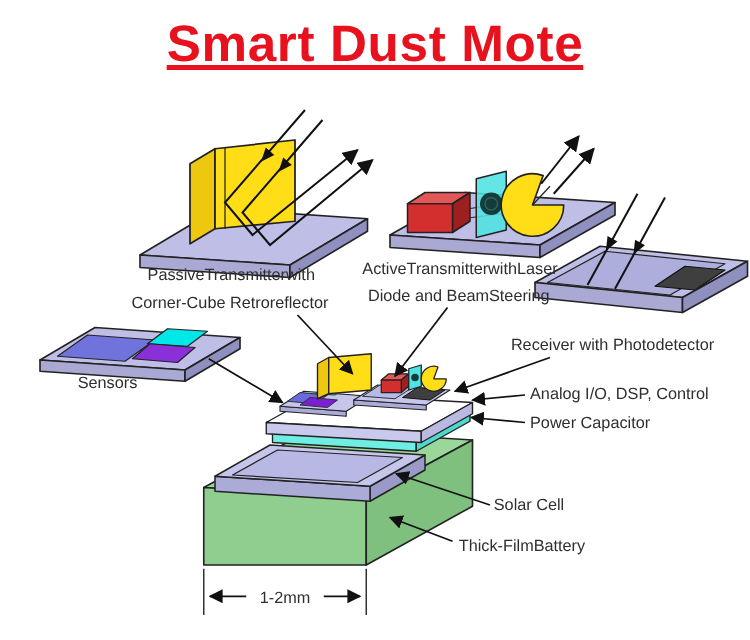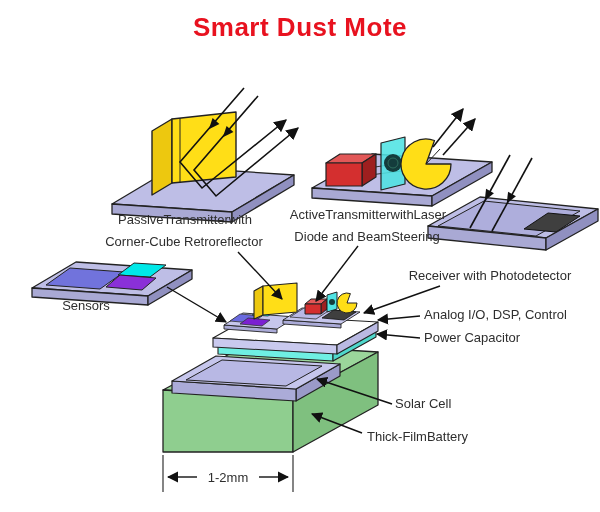--- a/index.html
+++ b/index.html
@@ -1,19 +1,19 @@
 <!DOCTYPE html>
 <html><head>
 <meta charset="utf-8">
 <style>
   html,body{margin:0;padding:0;background:#ffffff;}
   #stage{position:relative;width:600px;height:512px;background:#ffffff;overflow:hidden;
          font-family:"Liberation Sans", sans-serif;}
   #title{position:absolute;top:12px;left:0;right:0;text-align:center;
-         font-size:26px;font-weight:bold;color:#e8121f;letter-spacing:0.5px;}
+         font-size:41px;font-weight:bold;color:#e8121f;letter-spacing:0.5px;text-decoration:underline;}
   svg{position:absolute;top:0;left:0;}
   .lbl{font-family:"Liberation Sans", sans-serif;font-size:13px;fill:#2e2e2e;}
   .dim{font-family:"Liberation Sans", sans-serif;font-size:13px;fill:#2e2e2e;}
   .beam{stroke:#111;stroke-width:1.6;fill:none;}
   .leader{stroke:#111;stroke-width:1.4;fill:none;}
   .thin{stroke:#333;stroke-width:1;fill:none;}
   .tick{stroke:#333;stroke-width:1.2;}
   polygon,path.shape{stroke-linejoin:round;}
 </style>
 </head>

